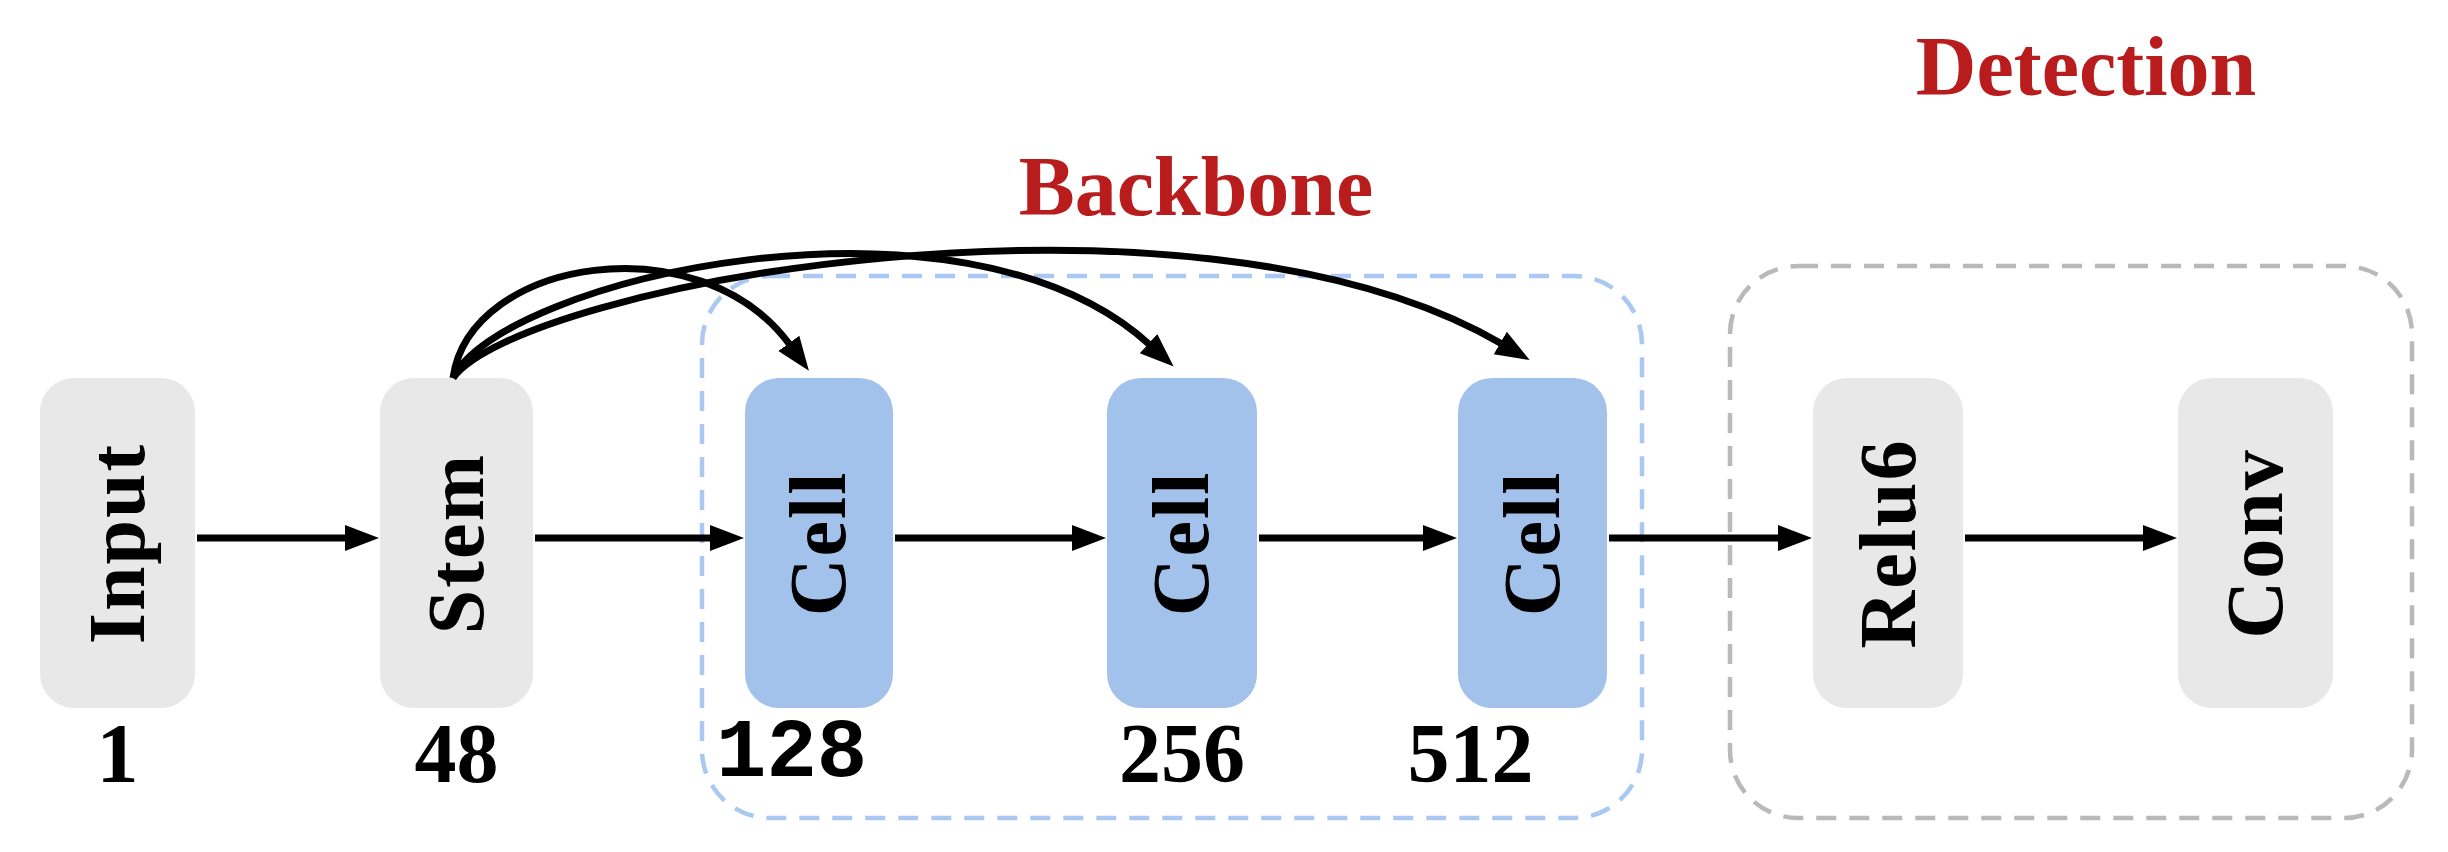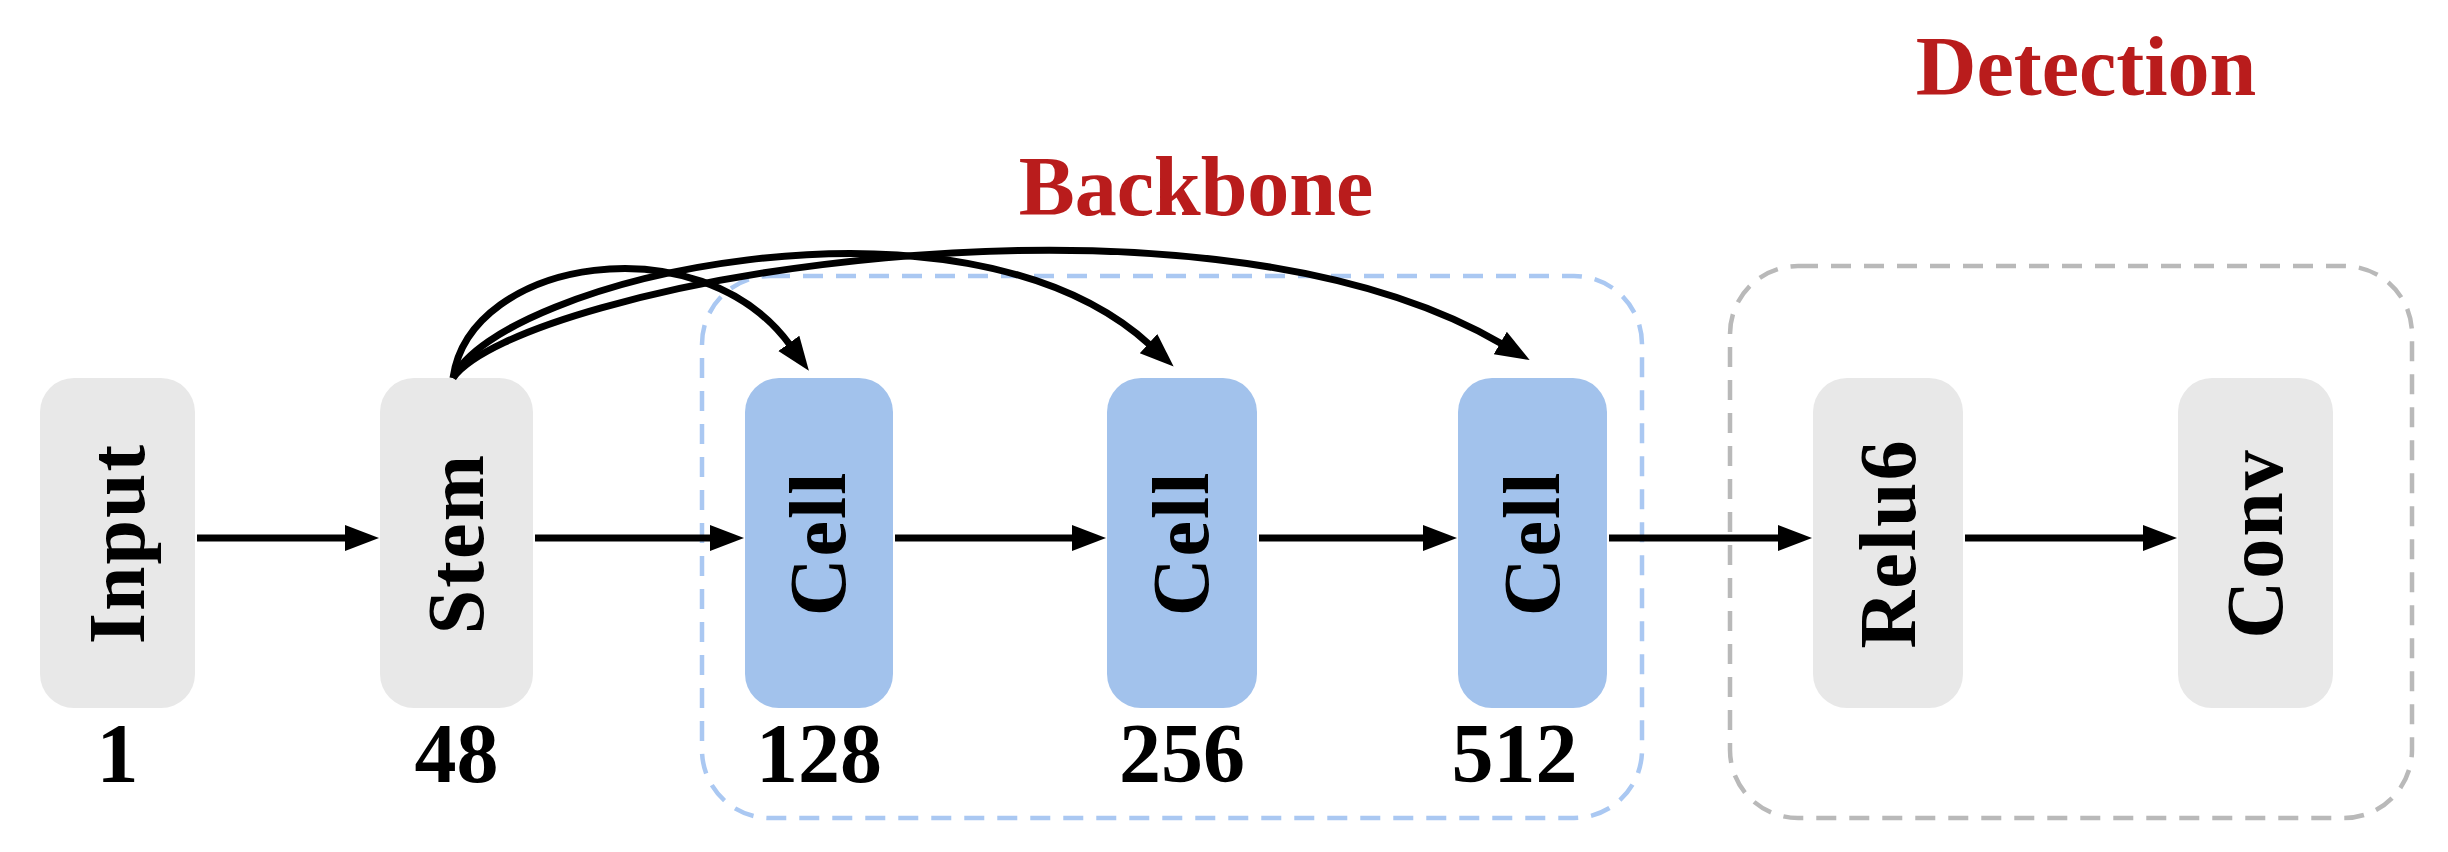--- a/index.html
+++ b/index.html
@@ -67,23 +67,23 @@
   </div>
   <div class="block gray" style="left:1813px;width:150px;">
     <span class="vlabel">Relu6</span>
   </div>
   <div class="block gray" style="left:2178px;width:155px;">
     <span class="vlabel">Conv</span>
   </div>
 
   <div class="channels" style="left:40px;width:155px;">1</div>
   <div class="channels" style="left:380px;width:153px;">48</div>
-  <div class="channels" style="left:745px;width:148px;">128</div>
+  <div class="channels" style="left:716px;width:148px;font-family:Liberation Mono, monospace;">128</div>
   <div class="channels" style="left:1107px;width:150px;text-align:center;">256</div>
-  <div class="channels" style="left:1440px;width:149px;">512</div>
+  <div class="channels" style="left:1396px;width:149px;">512</div>
 
   <svg class="connectors" width="2448" height="852" viewBox="0 0 2448 852">
     <defs>
       <marker id="ah" markerUnits="userSpaceOnUse" markerWidth="36" markerHeight="28" refX="2" refY="13" orient="auto">
         <path d="M0,0 L34,13 L0,26 Z" fill="var(--line_black,#000)"></path>
       </marker>
     </defs>
 
     <rect x="702" y="276" width="940" height="542" rx="68" fill="none" stroke="var(--backbone_dash,#aac8f2)" stroke-width="4.5" stroke-dasharray="20 13"></rect>
     <rect x="1730" y="266" width="682" height="552" rx="68" fill="none" stroke="var(--head_dash,#b9b9b9)" stroke-width="4.5" stroke-dasharray="20 13"></rect>

